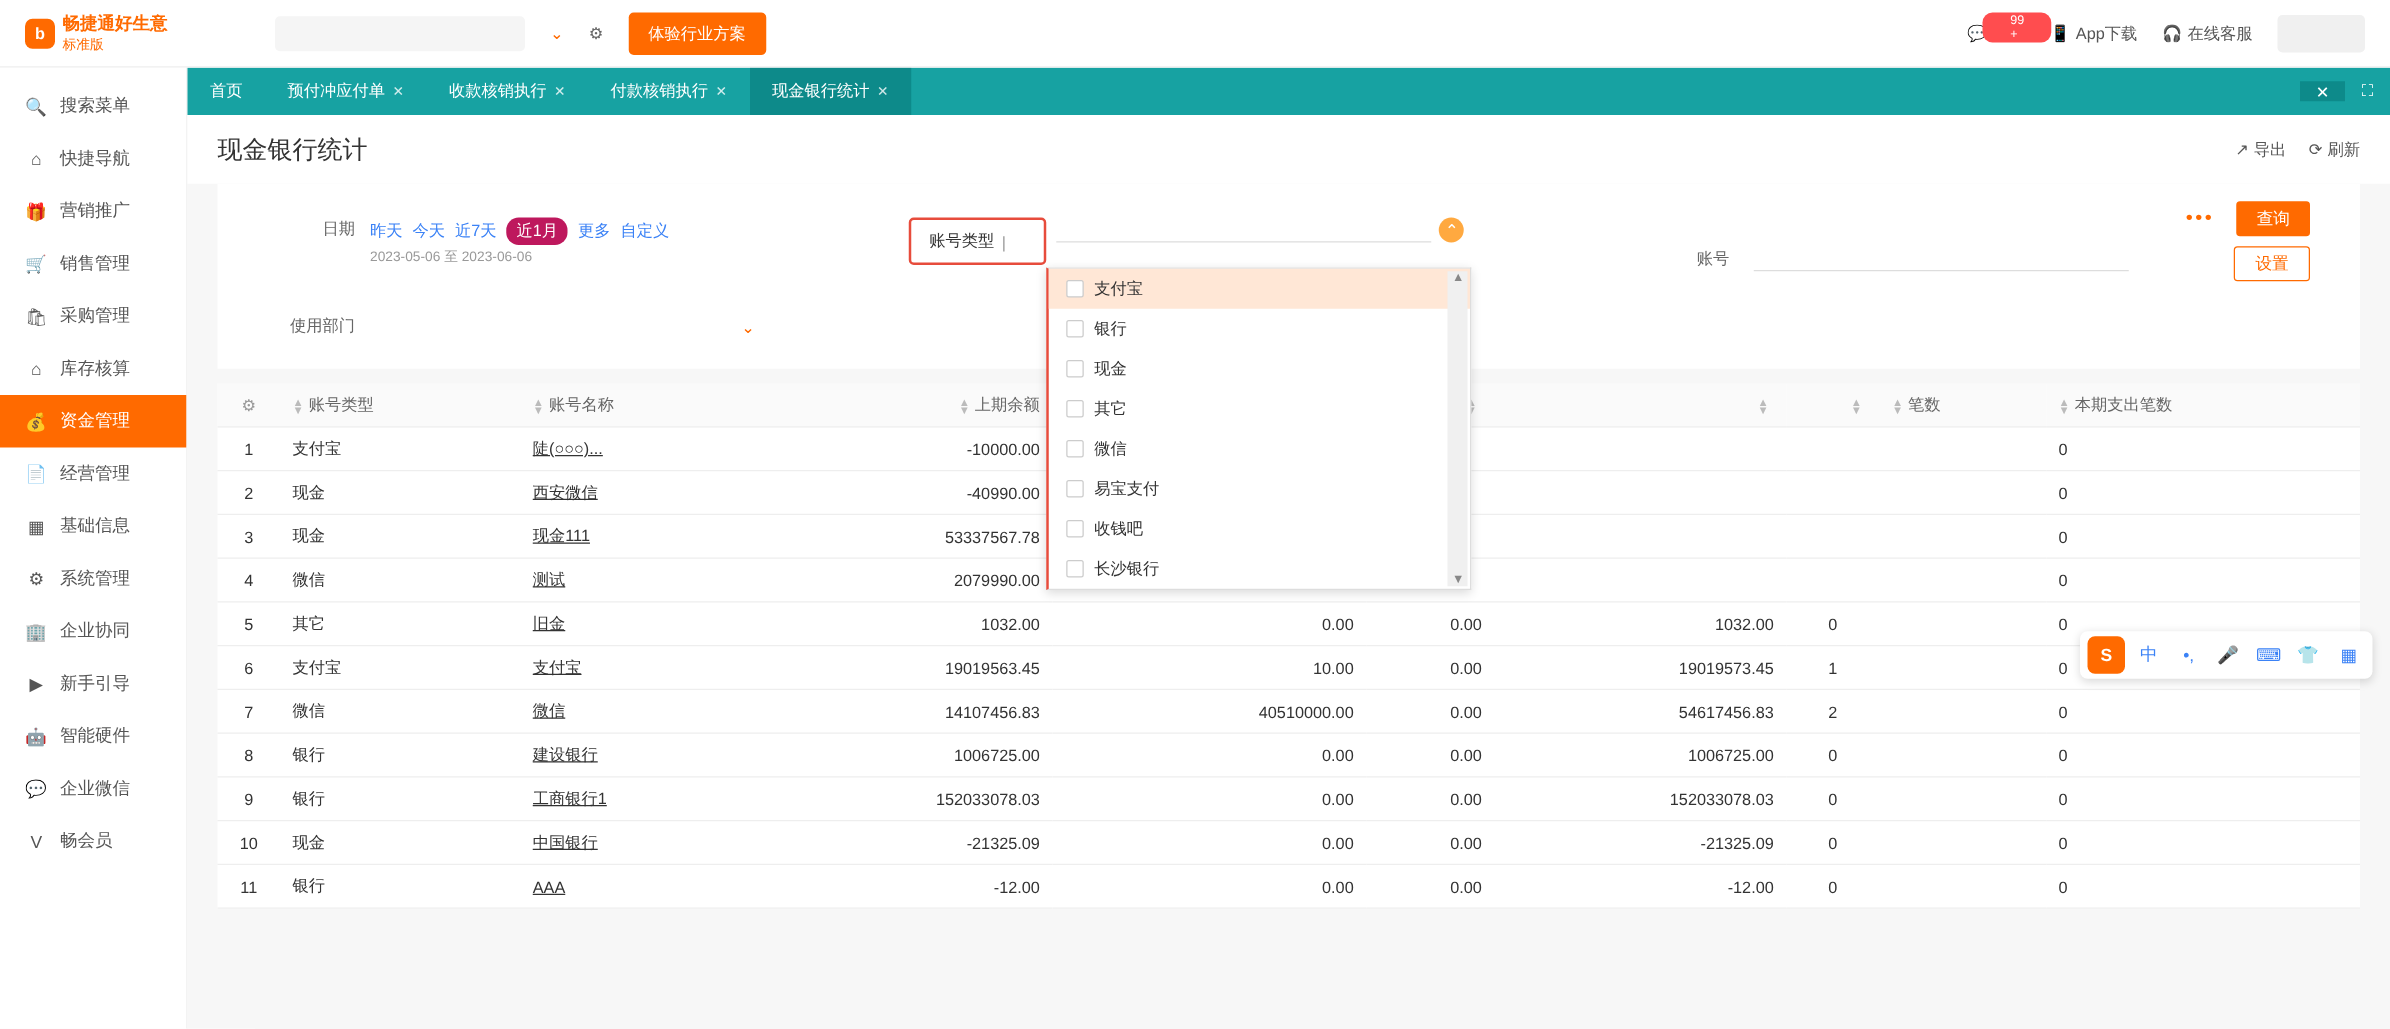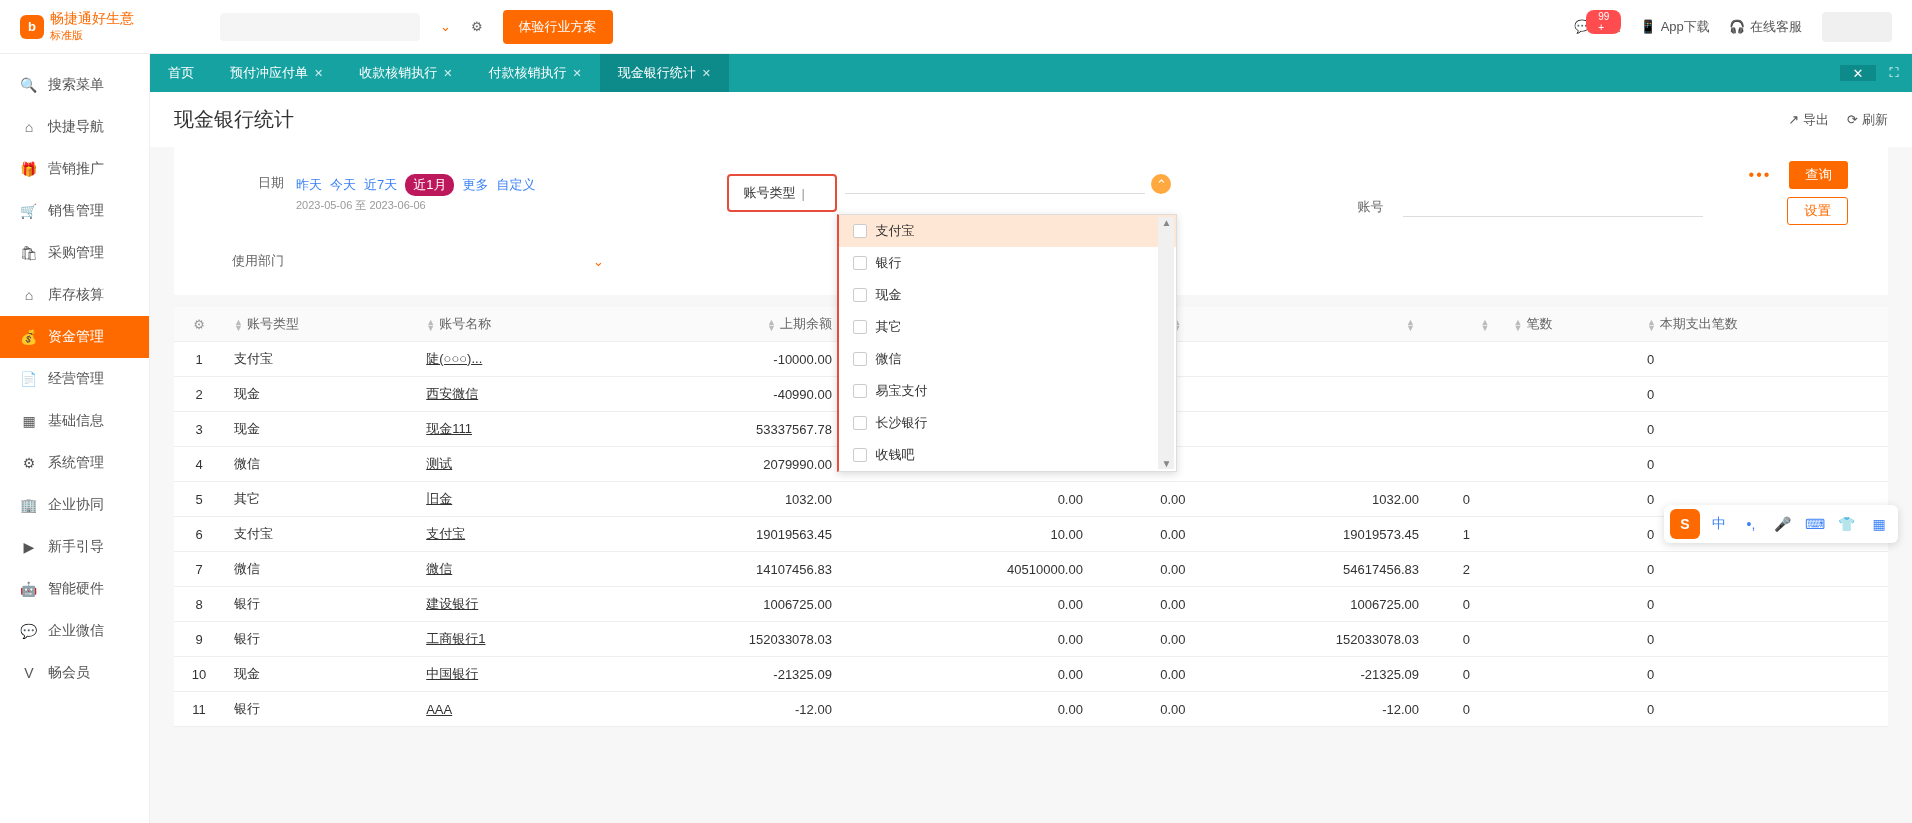--- a/index.html
+++ b/index.html
@@ -3,29 +3,29 @@
 <meta charset="utf-8">
 <style>
 * { margin: 0; padding: 0; box-sizing: border-box; font-family: "Microsoft YaHei", Arial, sans-serif; }
 body { background: #fff; font-size: 13px; color: #333; overflow: hidden; }
 .app { display: flex; height: 823px; width: 1912px; }
 
 
 .top-header { position: absolute; top: 0; left: 0; right: 0; height: 54px; display: flex; align-items: center; padding: 0 20px; background: #fff; border-bottom: 1px solid #eee; z-index: 100; }
 .logo-area { display: flex; align-items: center; width: 140px; }
 .logo-icon { width: 24px; height: 24px; background: #ff6a00; border-radius: 6px; display: flex; align-items: center; justify-content: center; color: #fff; font-weight: bold; margin-right: 6px; }
-.logo-text { font-size: 14px; color: #ff6a00; font-weight: 400; }
+.logo-text { font-size: 14px; color: #ff6a00; font-weight: 700; }
 .logo-sub { font-size: 11px; color: #ff6a00; }
 .company-select { margin-left: 60px; display: flex; align-items: center; color: #999; background: #f5f5f5; border-radius: 4px; padding: 4px 10px; width: 200px; height: 28px; }
 .header-chevron { margin-left: 20px; color: #ff6a00; }
 .header-gear { margin-left: 20px; color: #666; }
 .orange-btn { margin-left: 20px; background: #ff6a00; color: #fff; border: none; padding: 8px 16px; border-radius: 4px; cursor: pointer; font-size: 13px; }
 .header-right { margin-left: auto; display: flex; align-items: center; gap: 20px; color: #555; }
 .hr-item { display: flex; align-items: center; gap: 4px; cursor: pointer; position: relative; }
-.badge { position: absolute; top: -8px; left: 12px; background: #ff4d4f; color: #fff; font-size: 10px; padding: 1px 12px; border-radius: 8px; }
+.badge { position: absolute; top: -8px; left: 12px; background: #ff4d4f; color: #fff; font-size: 10px; padding: 1px 22px; border-radius: 8px; }
 .avatar-box { width: 70px; height: 30px; background: #f0f0f0; border-radius: 4px; }
 
 
 .sidebar { width: 150px; background: #fff; padding-top: 64px; border-right: 1px solid #f0f0f0; }
 .sidebar-item { display: flex; align-items: center; padding: 12px 20px; color: #555; cursor: pointer; font-size: 14px; gap: 10px; }
 .sidebar-item.active { background: #ff6a00; color: #fff; }
 .sidebar-icon { width: 18px; height: 18px; display: inline-flex; align-items: center; justify-content: center; }
 
 
 .main { flex: 1; padding-top: 54px; display: flex; flex-direction: column; background: #f7f7f7; }
@@ -275,25 +275,25 @@
               <div class="dd-item">
                 <span class="dd-check"></span>
                 <span>微信</span>
               </div>
               <div class="dd-item">
                 <span class="dd-check"></span>
                 <span>易宝支付</span>
               </div>
               <div class="dd-item">
                 <span class="dd-check"></span>
+                <span>收钱吧</span>
+              </div>
+              <div class="dd-item">
+                <span class="dd-check"></span>
                 <span>长沙银行</span>
-              </div>
-              <div class="dd-item">
-                <span class="dd-check"></span>
-                <span>收钱吧</span>
               </div>
               <div class="dd-scroll">
               <span class="dd-scroll-arrow">▲</span>
               <span class="dd-scroll-arrow">▼</span>
             </div>
           </div>
         </div>
 
         <div class="acct-code-group">
           <div class="filter-label" style="width:60px;">账号</div>

